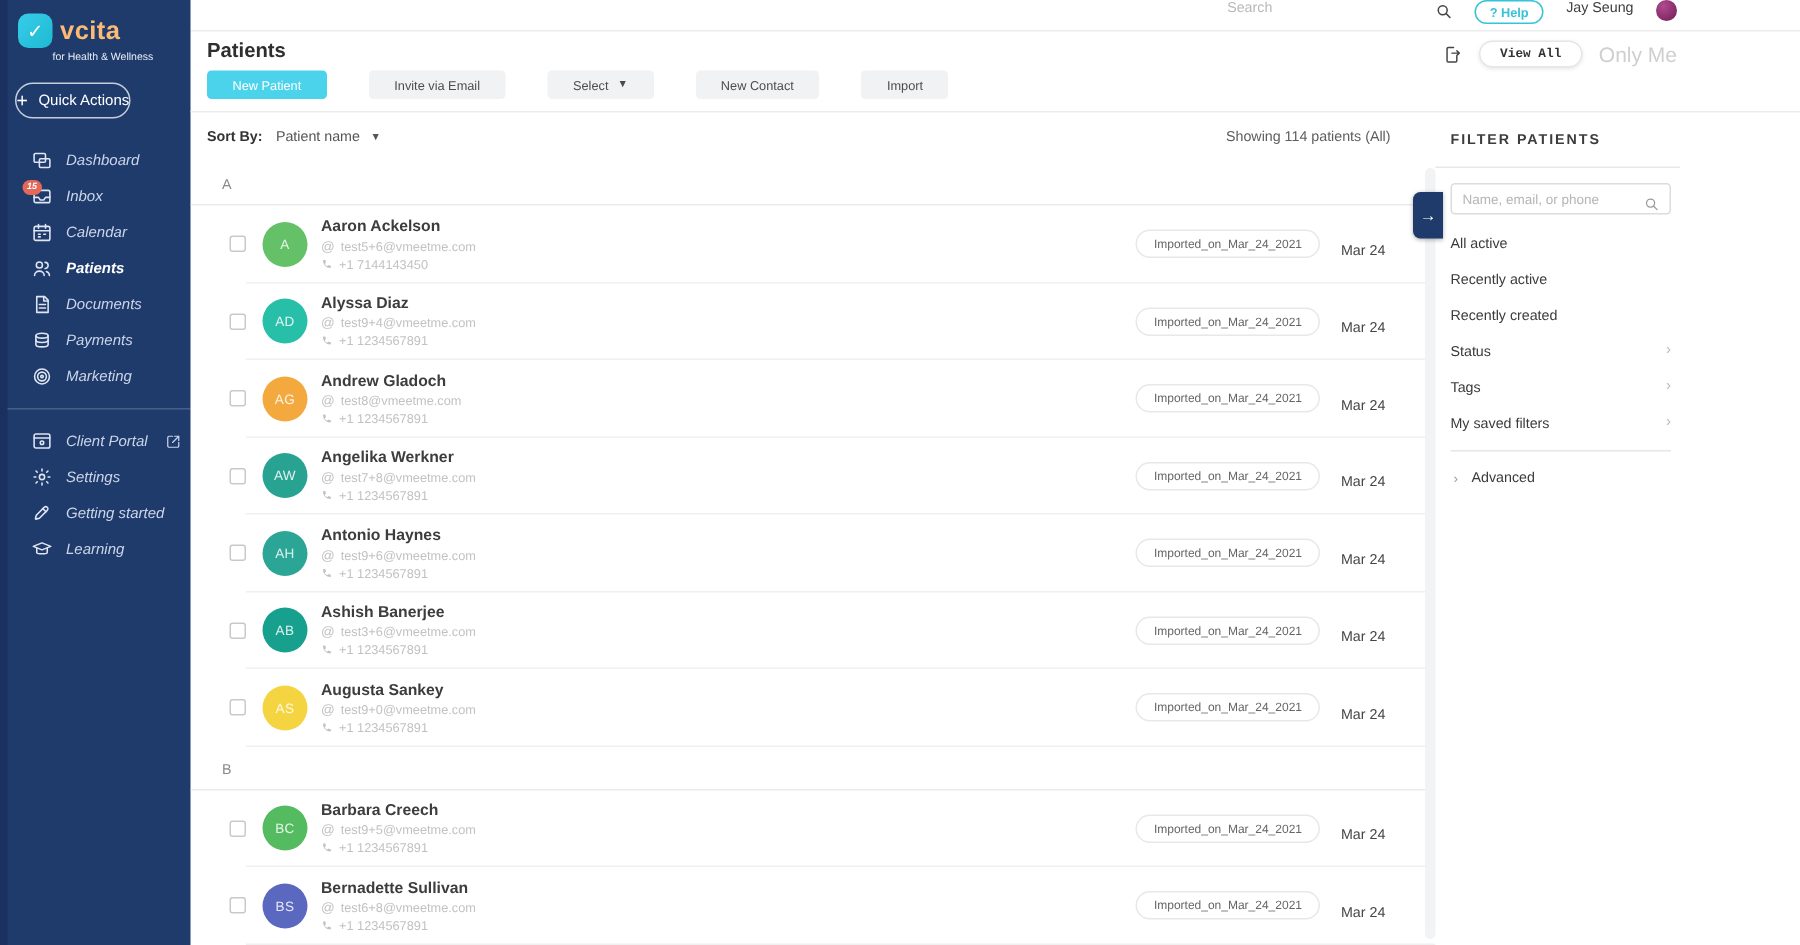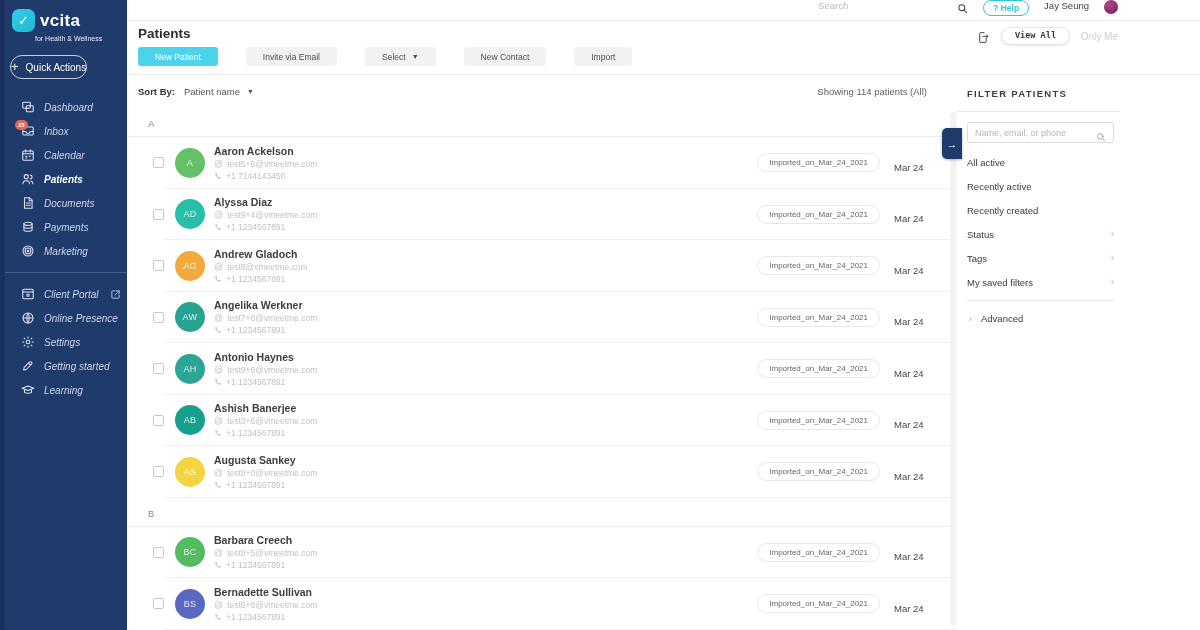--- a/index.html
+++ b/index.html
@@ -7,21 +7,21 @@
               font-family:"Liberation Sans","DejaVu Sans",sans-serif; }
   .app { display:flex; width:1200px; height:630px; }
 
   
   .sidebar { width:127px; flex-shrink:0; background:#1f3b6c; position:relative; overflow:hidden; }
   .side-rail { position:absolute; left:0; top:0; bottom:0; width:5px; background:#1a3160; }
   .logo-row { display:flex; align-items:center; gap:5px; padding:9px 0 0 12px; }
   .logo-mark { width:23px; height:23px; border-radius:7px; flex-shrink:0;
                background:linear-gradient(135deg,#38cdea,#1db9d2); color:#fff;
                display:flex; align-items:center; justify-content:center; font-size:13px; font-weight:bold; }
-  .logo-text { font-size:17px; font-weight:bold; color:#ffffff; letter-spacing:.3px; }
+  .logo-text { font-size:17px; font-weight:bold; color:#fdba74; letter-spacing:.3px; }
   .logo-tagline { font-size:7px; color:#e8ecf5; padding:3px 0 0 35px; white-space:nowrap; }
   .qa-btn { margin:13px 10px 8px 10px; border:1px solid rgba(255,255,255,.75); border-radius:13px;
             height:24px; display:flex; align-items:center; justify-content:center; gap:7px;
             font-size:10px; color:#fff; cursor:pointer; background:transparent; }
   .qa-plus { font-size:13px; line-height:1; margin-top:-1px; }
   .nav { padding-top:8px; }
   .nav-item { display:flex; align-items:center; gap:9px; padding:5px 6px 5px 21px;
               font-size:10px; color:#ccd5e8; cursor:pointer;font-style:italic; }
   .nav-item.active { color:#fff; font-weight:bold; }
   .nav-icon { width:14px; height:14px; position:relative; flex-shrink:0; color:#dfe5f1; }
@@ -49,21 +49,21 @@
   .page-title { position:absolute; left:11px; top:5px; font-size:13.5px; font-weight:bold; color:#2e2e2e; }
   .hbtns { position:absolute; left:11px; top:26px; display:flex; gap:28px; }
   .hbtn { height:19px; padding:0 17px; border:none; border-radius:3px; background:#f1f2f3;
           color:#4c4c4c; font-size:8.5px; display:flex; align-items:center; gap:6px; cursor:pointer; white-space:nowrap; }
   .hbtn.primary { background:#4cd3ec; color:#fff; }
   .caret { font-size:7px; line-height:1; }
   .head-right { position:absolute; right:82px; top:6px; display:flex; align-items:center; gap:11px; }
   .export-icon { width:13px; height:13px; color:#444; cursor:pointer; }
   .viewall-pill { background:#fff; border:1px solid #e6e6e6; box-shadow:0 1px 3px rgba(0,0,0,.10);
                   border-radius:11px; padding:3px 13px; font-size:8.5px; font-weight:bold; color:#333; cursor:pointer;font-family:Liberation Mono, monospace; }
-  .onlyme { font-size:10px; color:#cfcfcf; cursor:pointer; }
+  .onlyme { font-size:14px; color:#cfcfcf; cursor:pointer; }
 
   .body-row { flex:1; display:flex; position:relative; overflow:hidden; }
   .list-col { width:830px; flex-shrink:0; display:flex; flex-direction:column; overflow:hidden; }
   .sort-row { height:33px; display:flex; align-items:center; padding:0 30px 0 11px; flex-shrink:0; }
   .sort-label { font-size:9.5px; font-weight:bold; color:#333; }
   .sort-select { font-size:9.5px; color:#555; margin-left:9px; display:flex; gap:7px; align-items:center; cursor:pointer; }
   .sort-caret { font-size:7px; color:#555; }
   .showing { margin-left:auto; font-size:9.5px; color:#5e5e5e; }
 
   .section-head { padding:10px 0 7px 21px; font-size:9.5px; color:#8a8a8a; border-bottom:1px solid #ebebeb; }
@@ -204,30 +204,20 @@
           </span>
           <span>Client Portal</span>
           <span class="ext-icon"><svg viewBox="0 0 24 24" width="100%" height="100%" fill="none" stroke="currentColor" stroke-width="1.8" stroke-linecap="round" stroke-linejoin="round">
               <path d="M14 4h6v6M20 4l-9 9"></path>
               <path d="M20 13v5a2 2 0 0 1-2 2H6a2 2 0 0 1-2-2V6a2 2 0 0 1 2-2h5"></path>
             </svg></span>
         </div>
         <div class="nav-item">
           <span class="nav-icon">
             <svg viewBox="0 0 24 24" width="100%" height="100%" fill="none" stroke="currentColor" stroke-width="1.8" stroke-linecap="round" stroke-linejoin="round">
-              <circle cx="12" cy="12" r="8.5"></circle>
-              <path d="M3.5 12h17"></path>
-              <path d="M12 3.5c2.6 2.3 2.6 14.7 0 17-2.6-2.3-2.6-14.7 0-17z"></path>
-            </svg>
-          </span>
-          <span>Online Presence</span>
-        </div>
-        <div class="nav-item">
-          <span class="nav-icon">
-            <svg viewBox="0 0 24 24" width="100%" height="100%" fill="none" stroke="currentColor" stroke-width="1.8" stroke-linecap="round" stroke-linejoin="round">
               <circle cx="12" cy="12" r="3"></circle>
               <path d="M12 5V3M12 21v-2M5 12H3M21 12h-2M6.6 6.6 5.2 5.2M18.8 18.8l-1.4-1.4M6.6 17.4l-1.4 1.4M18.8 5.2l-1.4 1.4"></path>
             </svg>
           </span>
           <span>Settings</span>
         </div>
         <div class="nav-item">
           <span class="nav-icon">
             <svg viewBox="0 0 24 24" width="100%" height="100%" fill="none" stroke="currentColor" stroke-width="1.8" stroke-linecap="round" stroke-linejoin="round">
               <path d="M5 19l4-1 9-9c1-1 1-2.5 0-3.5s-2.5-1-3.5 0l-9 9-1 4z"></path>

